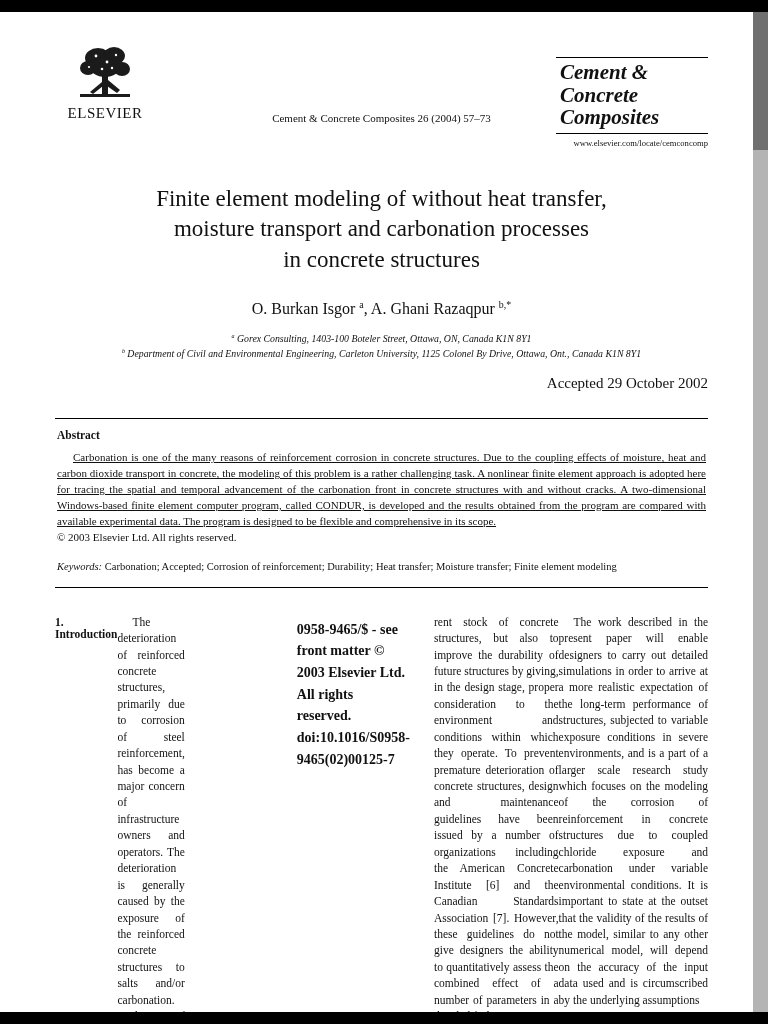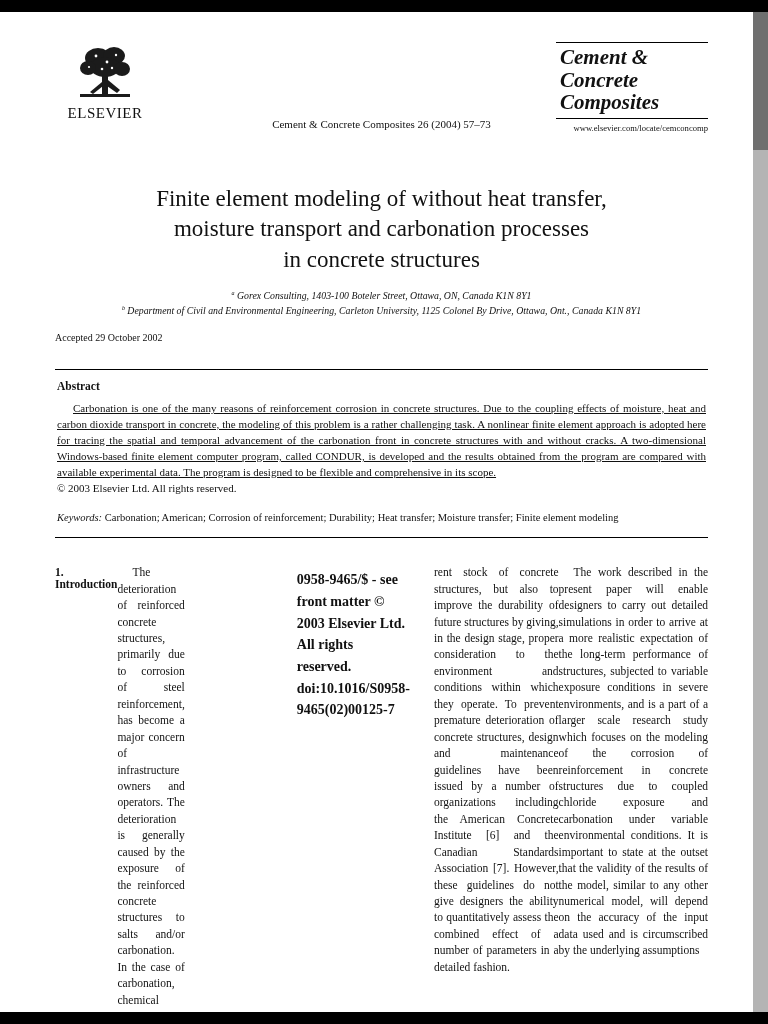--- a/index.html
+++ b/index.html
@@ -18,32 +18,32 @@
     position: absolute; top: 12px; left: 0; right: 15px; bottom: 12px;
     padding: 30px 45px 8px 55px; box-sizing: border-box; overflow: hidden;
     background: #fff;
   }
 
   
   .header { position: relative; height: 108px; }
   .logo-block { position: absolute; left: 8px; top: 0; width: 84px; text-align: center; }
   .logo-block svg { display: block; margin: 0 auto; }
   .publisher-name { font-size: 15px; letter-spacing: 0.5px; margin-top: 1px; }
-  .citation { position: absolute; left: 50%; transform: translateX(-50%); bottom: 20px; font-size: 11px; white-space: nowrap; }
+  .citation { position: absolute; left: 50%; transform: translateX(-50%); bottom: 26px; font-size: 11px; white-space: nowrap; }
   .journal-box { position: absolute; right: 0; top: 0; width: 152px; }
-  .journal-name { border-top: 1.5px solid #000; border-bottom: 1.5px solid #000; padding: 3px 2px 4px 4px; }
+  .journal-name { border-top: 1.5px solid #000; border-bottom: 1.5px solid #000; padding: 3px 2px 4px 4px; margin-top: 15px; }
   .journal-name div { font-size: 21px; font-weight: bold; font-style: italic; line-height: 1.08; }
   .journal-url { font-size: 8.6px; text-align: right; margin-top: 4px; font-family: "Liberation Serif", serif; }
 
   
   .title { margin-top: 34px; text-align: center; font-size: 23px; line-height: 1.32; }
   .authors { margin-top: 24px; text-align: center; font-size: 16px; }
   .authors sup, .aff sup, .fn sup { font-size: 0.62em; vertical-align: super; }
   .affs { margin-top: 14px; text-align: center; font-size: 9.8px; font-style: italic; line-height: 1.5; }
-  .accepted { margin-top: 13px; text-align: left; font-size: 10px; }
+  .accepted { margin-top: 13px; text-align: right; font-size: 15px; }
 
   
   .abstract-block { margin-top: 26px; border-top: 1px solid #000; border-bottom: 1px solid #000; padding: 10px 2px 12px 2px; }
   .abstract-heading { font-size: 11.5px; font-weight: bold; }
   .abstract-text { margin-top: 9px; font-size: 11px; line-height: 1.45; text-align: justify; text-indent: 16px; text-decoration: underline; }
   .abstract-copyright { font-size: 11px; line-height: 1.45; }
   .keywords { margin-top: 14px; font-size: 10.5px; line-height: 1.4; text-align: justify; }
   .keywords .kw-label { font-style: italic; }
 
   
@@ -107,34 +107,37 @@
       <div class="journal-url">www.elsevier.com/locate/cemconcomp</div>
     </div>
   </div>
 
   <div class="title">
     <div>Finite element modeling of without heat transfer,</div>
     <div>moisture transport and carbonation processes</div>
     <div>in concrete structures</div>
   </div>
 
+  <div class="authors">
+    <span>O. Burkan Isgor </span><sup>a</sup><span>, </span><span>A. Ghani Razaqpur </span><sup>b,*</sup>
+  </div>
 
   <div class="affs">
     <div class="aff"><sup>a</sup><span> Gorex Consulting, 1403-100 Boteler Street, Ottawa, ON, Canada K1N 8Y1</span></div>
     <div class="aff"><sup>b</sup><span> Department of Civil and Environmental Engineering, Carleton University, 1125 Colonel By Drive, Ottawa, Ont., Canada K1N 8Y1</span></div>
   </div>
 
   <div class="accepted">Accepted 29 October 2002</div>
 
   <div class="abstract-block">
     <div class="abstract-heading">Abstract</div>
     <div class="abstract-text">Carbonation is one of the many reasons of reinforcement corrosion in concrete structures. Due to the coupling effects of moisture, heat and carbon dioxide transport in concrete, the modeling of this problem is a rather challenging task. A nonlinear finite element approach is adopted here for tracing the spatial and temporal advancement of the carbonation front in concrete structures with and without cracks. A two-dimensional Windows-based finite element computer program, called CONDUR, is developed and the results obtained from the program are compared with available experimental data. The program is designed to be flexible and comprehensive in its scope.</div>
     <div class="abstract-copyright">© 2003 Elsevier Ltd. All rights reserved.</div>
     <div class="keywords">
-      <span class="kw-label">Keywords:</span><span> Carbonation; American; Corrosion of reinforcement; Durability; Heat transfer; Moisture transfer; Finite element modeling</span>
+      <span class="kw-label">Keywords:</span><span> Carbonation; Accepted; Corrosion of reinforcement; Durability; Heat transfer; Moisture transfer; Finite element modeling</span>
     </div>
   </div>
 
   <div class="columns">
 
     <div class="col">
       <div class="section-heading">1. Introduction</div>
       <p class="body-par indent">The deterioration of reinforced concrete structures, primarily due to corrosion of steel reinforcement, has become a major concern of infrastructure owners and operators. The deterioration is generally caused by the exposure of the reinforced concrete structures to salts and/or carbonation. In the case of carbonation, chemical reaction between carbon dioxide from the air and the hydration products of cement in concrete causes a reduction in the alkalinity of concrete and consequently in its ability to protect the steel reinforcement from corrosion [1–5]. Therefore, to protect the vast public investment in the concrete infrastructure, research is currently conducted at various institutions to develop new and improved construction materials, rehabilitation and repair technologies, and a better understanding of the physical and chemical mechanisms that lead to deterioration. The improved knowledge will enable designers not only to properly rehabilitate and maintain the cur-</p>
 
       <div class="fn">

